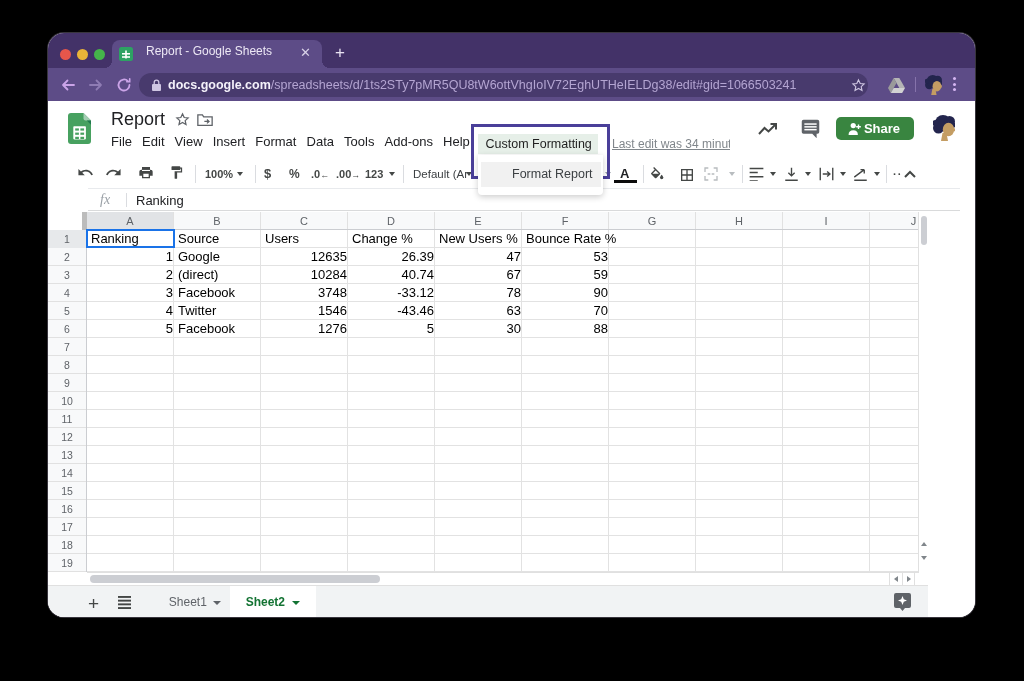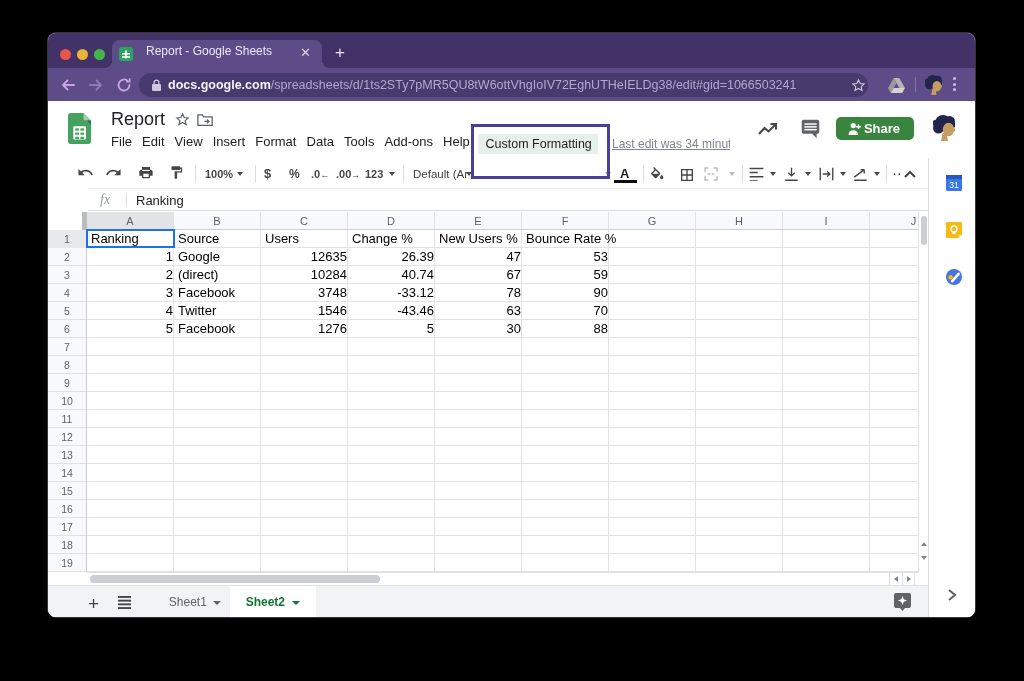--- a/index.html
+++ b/index.html
@@ -1,19 +1,19 @@
 <!DOCTYPE html>
 <html><head>
 <meta charset="utf-8">
 <style>
 * { margin:0; padding:0; box-sizing:border-box; }
 html,body { width:1024px; height:681px; background:#000; overflow:hidden;
   font-family:"Liberation Sans", sans-serif; }
 #win { position:absolute; left:48px; top:33px; width:927px; height:584px;
-  border-radius:8px; overflow:hidden; background:#fff; box-shadow:0 0 0 1px rgba(200,190,220,.28); }
+  border-radius:16px; overflow:hidden; background:#fff; box-shadow:0 0 0 1px rgba(200,190,220,.28); }
 .abs { position:absolute; }
 
 
 #tabstrip { position:absolute; left:0; top:0; width:100%; height:35px; background:#433268; }
 .light { position:absolute; top:16px; width:11px; height:11px; border-radius:50%; }
 #tab { position:absolute; left:64px; top:7px; width:210px; height:28px; background:#5d4c87;
   border-radius:8px 8px 0 0; }
 .tabcurve { position:absolute; bottom:0; width:8px; height:8px; }
 #tabtitle { position:absolute; left:98px; top:11px; font-size:12px; color:#ede8f5; }
 #tabclose { position:absolute; left:251px; top:13px; width:13px; height:13px; color:#d9d2e8; font-size:13px; line-height:13px; text-align:center;}
@@ -416,39 +416,21 @@
       </div>
       <div id="sheet2">Sheet2
         <span style="display:inline-block;width:0;height:0;border-left:4px solid transparent;border-right:4px solid transparent;border-top:4px solid #137333;margin-left:4px;margin-bottom:1px;"></span>
       </div>
       <svg class="abs" style="left:846px; top:7px;" width="17" height="18" viewBox="0 0 17 18">
         <path d="M2 0 h13 a2 2 0 0 1 2 2 v11 a2 2 0 0 1-2 2 h-4 l-2.5 3 -2.5-3 h-4 a2 2 0 0 1-2-2 v-11 a2 2 0 0 1 2-2 Z" fill="#5f6368"></path>
         <path d="M8.5 3 l1.3 3.2 3.2 1.3 -3.2 1.3 -1.3 3.2 -1.3-3.2 -3.2-1.3 3.2-1.3 Z" fill="#fff"></path>
       </svg>
     </div>
 
-    <div id="sidebar">
-      <svg class="abs" style="left:17px; top:17px;" width="16" height="16" viewBox="0 0 16 16">
-        <rect x="0" y="0" width="16" height="16" rx="1.5" fill="#3b78e7"></rect>
-        <rect x="0" y="0" width="16" height="4" fill="#2a56c6"></rect>
-        <text x="8" y="12.5" font-size="8.5" fill="#fff" text-anchor="middle" font-family="Liberation Sans">31</text>
-      </svg>
-      <svg class="abs" style="left:17px; top:64px;" width="16" height="16" viewBox="0 0 16 16">
-        <path d="M0 0 h16 v12.5 L12.5 16 H0 Z" fill="#f5bb12"></path>
-        <path d="M12.5 16 v-3.5 H16 Z" fill="#fada80"></path>
-        <circle cx="8" cy="7" r="3" fill="none" stroke="#fff" stroke-width="1.4"></circle>
-        <rect x="6.5" y="9.5" width="3" height="2.5" fill="#fff"></rect>
-      </svg>
-      <svg class="abs" style="left:17px; top:111px;" width="16" height="16" viewBox="0 0 16 16">
-        <circle cx="8" cy="8" r="8" fill="#4574e3"></circle>
-        <path d="M6.2 12.2 L12.6 4.8" fill="none" stroke="#fff" stroke-width="2.6" stroke-linecap="round"></path>
-        <circle cx="4.6" cy="8.2" r="2.2" fill="#fbbc04"></circle>
-      </svg>
-      <svg class="abs" style="left:18px; top:431px;" width="10" height="12" viewBox="0 0 10 12" fill="none" stroke="#5f6368" stroke-width="2">
-        <path d="M2 1 L8 6 L2 11"></path>
-      </svg>
-    </div>
   </div>
 
   <div id="obox">
     <div id="mint">Custom Formatting</div>
+    <div id="dropdown">
+      <div id="dditem">Format Report</div>
+    </div>
   </div>
 </div>
 
 </body></html>

